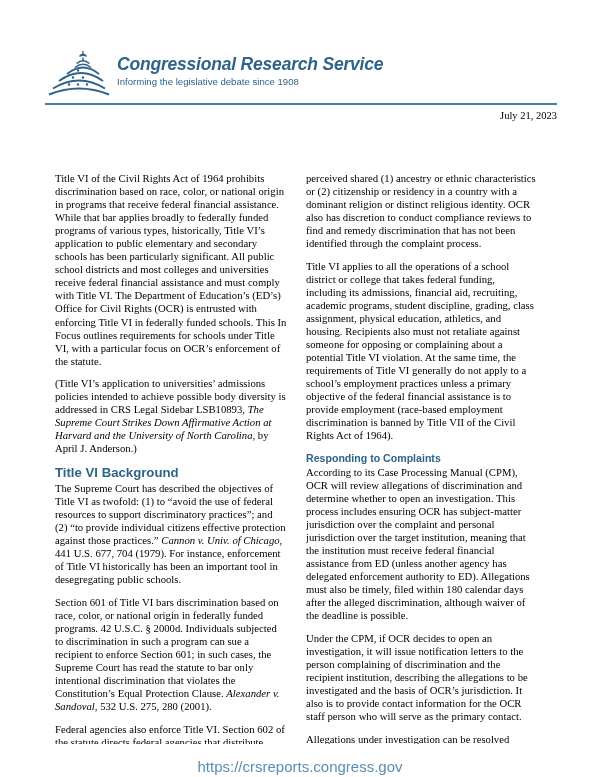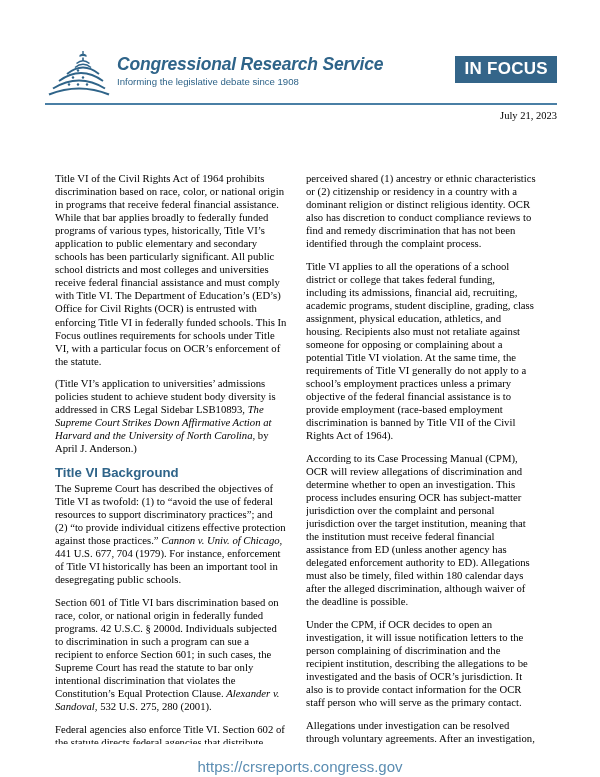--- a/index.html
+++ b/index.html
@@ -191,38 +191,38 @@
           <circle cx="42" cy="36.5" r="1.2"></circle>
         </g>
       </svg>
     </div>
 
     <div class="brand-block">
       <div class="brand-title">Congressional Research Service</div>
       <div class="brand-sub">Informing the legislative debate since 1908</div>
     </div>
 
-    <div class="infocus-badge">IN FOCUS</div>
   </div>
   <div class="masthead-rule"></div>
 
   <div class="date-line">July 21, 2023</div>
 
   <div class="columns">
     <div class="col col-left" id="col-left">
         <p class="body-par">Title VI of the Civil Rights Act of 1964 prohibits discrimination based on race, color, or national origin in programs that receive federal financial assistance. While that bar applies broadly to federally funded programs of various types, historically, Title VI’s application to public elementary and secondary schools has been particularly significant. All public school districts and most colleges and universities receive federal financial assistance and must comply with Title VI. The Department of Education’s (ED’s) Office for Civil Rights (OCR) is entrusted with enforcing Title VI in federally funded schools. This In Focus outlines requirements for schools under Title VI, with a particular focus on OCR’s enforcement of the statute.</p>
-        <p class="body-par"><span>(Title VI’s application to universities’ admissions policies student to achieve student body diversity is addressed in CRS Legal Sidebar LSB10893, </span><i class="cite">The Supreme Court Strikes Down Affirmative Action at Harvard and the University of North Carolina</i><span>, by April J. Anderson.)</span></p>
+        <p class="body-par"><span>(Title VI’s application to universities’ admissions policies intended to achieve possible body diversity is addressed in CRS Legal Sidebar LSB10893, </span><i class="cite">The Supreme Court Strikes Down Affirmative Action at Harvard and the University of North Carolina</i><span>, by April J. Anderson.)</span></p>
         <h2 class="section-head">Title VI Background</h2>
         <p class="body-par"><span>The Supreme Court has described the objectives of Title VI as twofold: (1) to “avoid the use of federal resources to support discriminatory practices”; and (2) “to provide individual citizens effective protection against those practices.” </span><i class="cite">Cannon v. Univ. of Chicago</i><span>, 441 U.S. 677, 704 (1979). For instance, enforcement of Title VI historically has been an important tool in desegregating public schools.</span></p>
         <p class="body-par"><span>Section 601 of Title VI bars discrimination based on race, color, or national origin in federally funded programs. 42 U.S.C. § 2000d. Individuals subjected to discrimination in such a program can sue a recipient to enforce Section 601; in such cases, the Supreme Court has read the statute to bar only intentional discrimination that violates the Constitution’s Equal Protection Clause. </span><i class="cite">Alexander v. Sandoval</i><span>, 532 U.S. 275, 280 (2001).</span></p>
         <p class="body-par">Federal agencies also enforce Title VI. Section 602 of the statute directs federal agencies that distribute federal financial assistance to promulgate rules carrying out that mandate. 42 U.S.C. § 2000d-1. Agencies may terminate or refuse to provide funding as remedies for noncompliance. ED’s Title VI regulations, for example, provide that individuals may not, on the basis of race, national origin, or color, be excluded from or denied the benefit of programs funded by the department. 34 C.F.R. § 100.</p>
       </div>
     <div class="col col-right" id="col-right">
         <p class="body-par">perceived shared (1) ancestry or ethnic characteristics or (2) citizenship or residency in a country with a dominant religion or distinct religious identity. OCR also has discretion to conduct compliance reviews to find and remedy discrimination that has not been identified through the complaint process.</p>
         <p class="body-par">Title VI applies to all the operations of a school district or college that takes federal funding, including its admissions, financial aid, recruiting, academic programs, student discipline, grading, class assignment, physical education, athletics, and housing. Recipients also must not retaliate against someone for opposing or complaining about a potential Title VI violation. At the same time, the requirements of Title VI generally do not apply to a school’s employment practices unless a primary objective of the federal financial assistance is to provide employment (race-based employment discrimination is banned by Title VII of the Civil Rights Act of 1964).</p>
+        <h2 class="section-head sub">Responding to Complaints</h2>
         <p class="body-par">According to its Case Processing Manual (CPM), OCR will review allegations of discrimination and determine whether to open an investigation. This process includes ensuring OCR has subject-matter jurisdiction over the complaint and personal jurisdiction over the target institution, meaning that the institution must receive federal financial assistance from ED (unless another agency has delegated enforcement authority to ED). Allegations must also be timely, filed within 180 calendar days after the alleged discrimination, although waiver of the deadline is possible.</p>
         <p class="body-par">Under the CPM, if OCR decides to open an investigation, it will issue notification letters to the person complaining of discrimination and the recipient institution, describing the allegations to be investigated and the basis of OCR’s jurisdiction. It also is to provide contact information for the OCR staff person who will serve as the primary contact.</p>
         <p class="body-par">Allegations under investigation can be resolved through voluntary agreements. After an investigation, the CPM indicates that OCR will determine whether the preponderance of the evidence supports a finding of noncompliance. In cases of noncompliance, OCR is to propose a resolution agreement with specific steps the recipient will take to comply.</p>
       </div>
   </div>
 
   <div class="footer-link">https://crsreports.congress.gov</div>
 
 </div>
 

